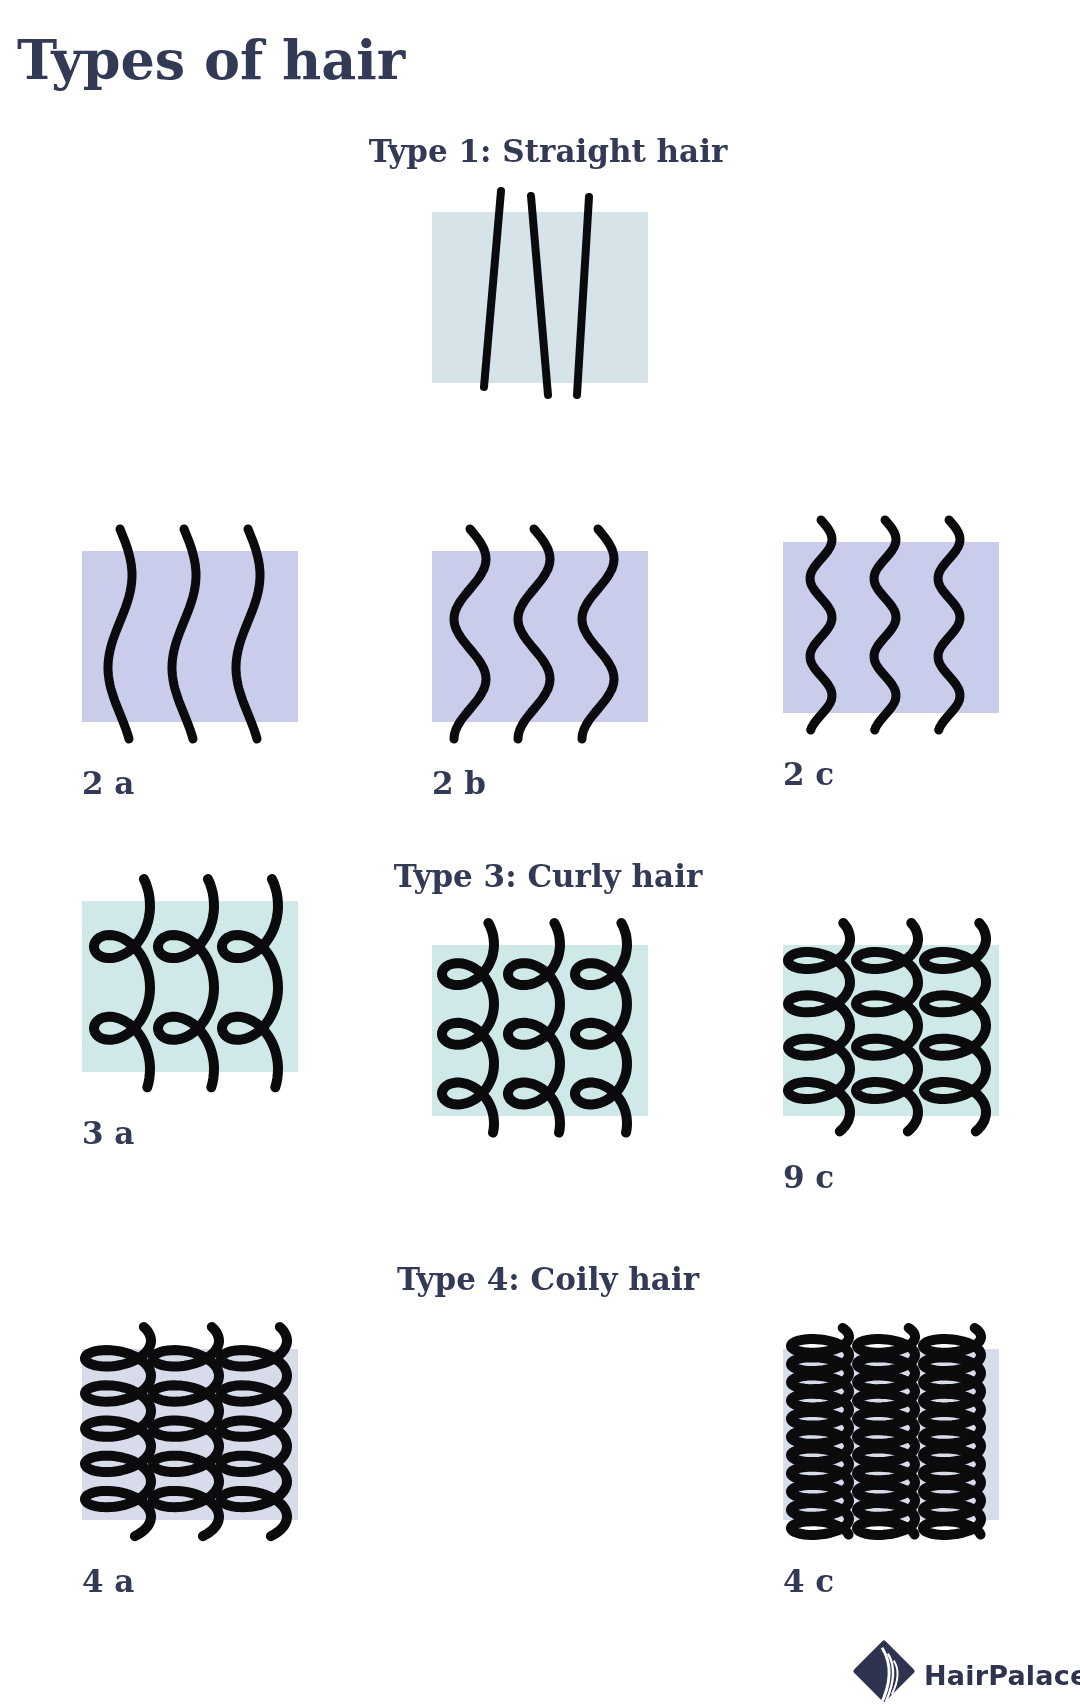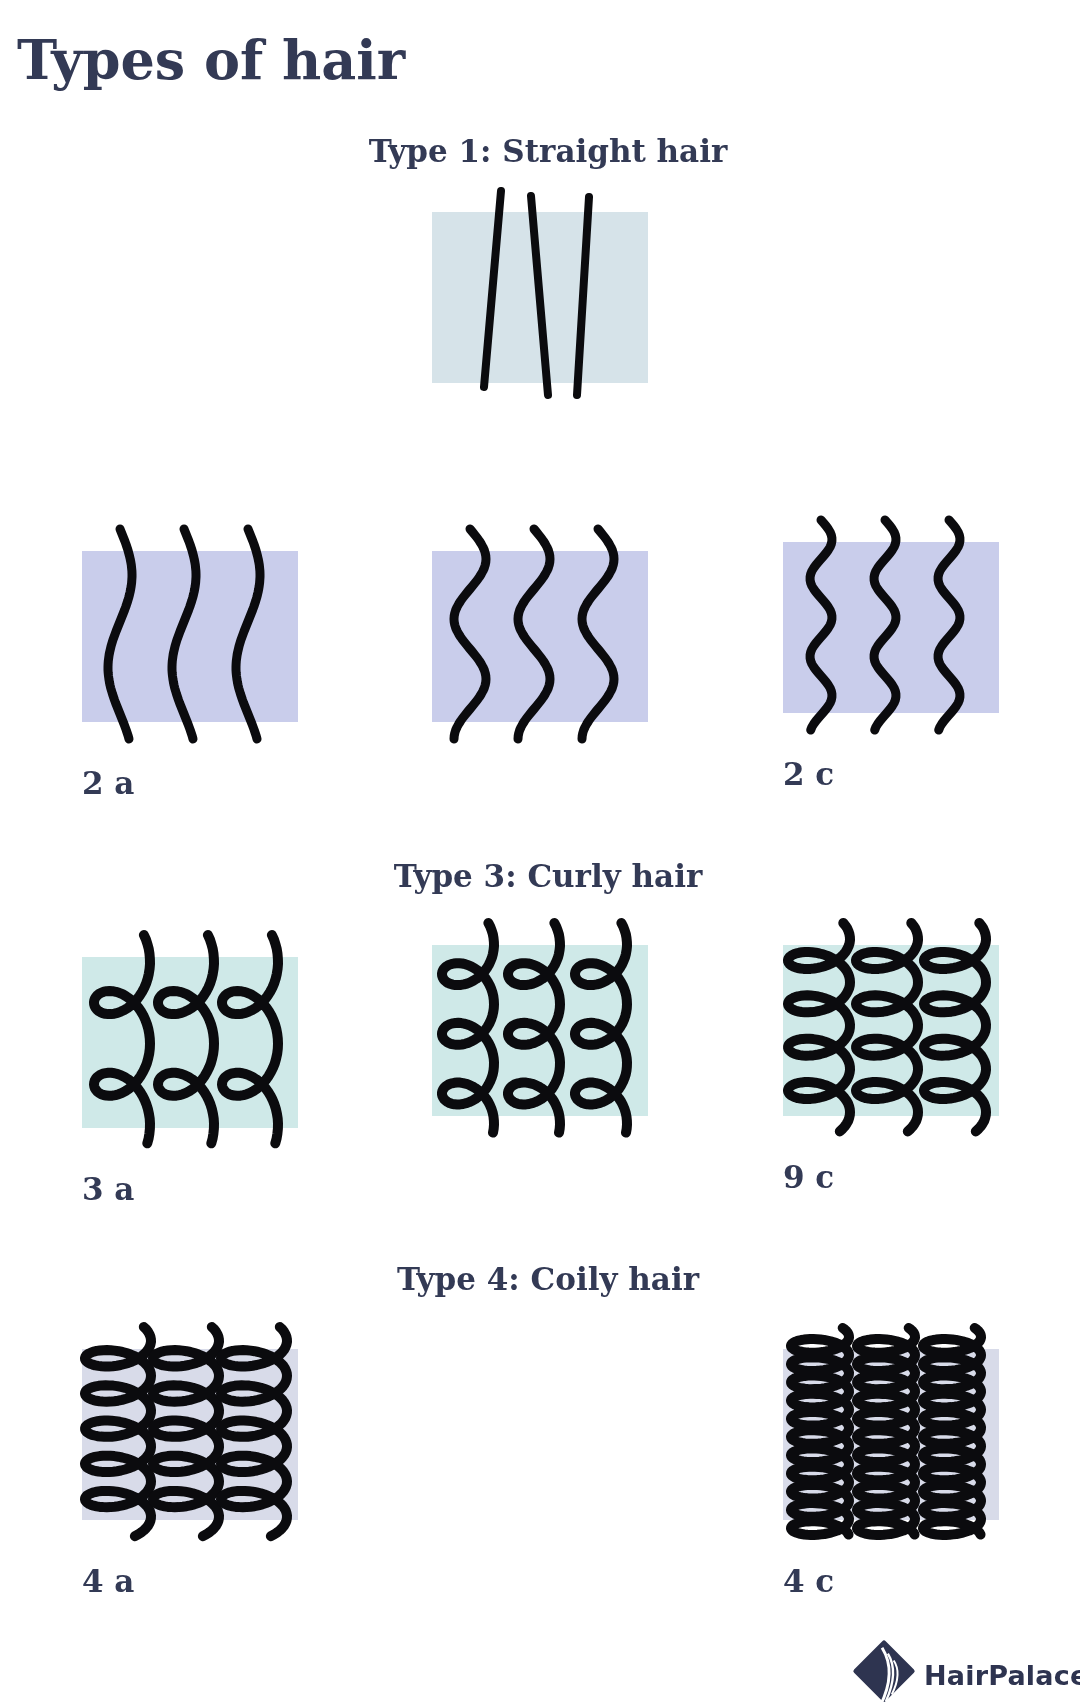--- a/index.html
+++ b/index.html
@@ -56,33 +56,34 @@
       </svg>
     <div class="cell-label">2 a</div>
   </div>
   <div class="cell" style="left:432px;top:526px">
     <div class="swatch" style="background: rgb(201, 205, 235);"></div>
     <svg class="strands" width="216" height="220" viewBox="0 0 216 220">
         <path d="M38.0,3 L40.5,6 L42.9,9 L45.3,12 L47.4,15 L49.3,18 L50.9,21 L52.3,24 L53.2,27 L53.8,30 L54.0,33 L53.8,36 L53.2,39 L52.3,42 L50.9,45 L49.3,48 L47.4,51 L45.3,54 L42.9,57 L40.5,60 L38.0,63 L35.5,66 L33.1,69 L30.7,72 L28.6,75 L26.7,78 L25.1,81 L23.7,84 L22.8,87 L22.2,90 L22.0,93 L22.2,96 L22.8,99 L23.7,102 L25.1,105 L26.7,108 L28.6,111 L30.7,114 L33.1,117 L35.5,120 L38.0,123 L40.5,126 L42.9,129 L45.3,132 L47.4,135 L49.3,138 L50.9,141 L52.3,144 L53.2,147 L53.8,150 L54.0,153 L53.8,156 L53.2,159 L52.3,162 L50.9,165 L49.3,168 L47.4,171 L45.3,174 L42.9,177 L40.5,180 L38.0,183 L35.5,186 L33.1,189 L30.7,192 L28.6,195 L26.7,198 L25.1,201 L23.7,204 L22.8,207 L22.2,210 L22.0,213" fill="none" stroke="#0b0b0e" stroke-width="9" stroke-linecap="round" stroke-linejoin="round"></path>
         <path d="M102.0,3 L104.5,6 L106.9,9 L109.3,12 L111.4,15 L113.3,18 L114.9,21 L116.3,24 L117.2,27 L117.8,30 L118.0,33 L117.8,36 L117.2,39 L116.3,42 L114.9,45 L113.3,48 L111.4,51 L109.3,54 L106.9,57 L104.5,60 L102.0,63 L99.5,66 L97.1,69 L94.7,72 L92.6,75 L90.7,78 L89.1,81 L87.7,84 L86.8,87 L86.2,90 L86.0,93 L86.2,96 L86.8,99 L87.7,102 L89.1,105 L90.7,108 L92.6,111 L94.7,114 L97.1,117 L99.5,120 L102.0,123 L104.5,126 L106.9,129 L109.3,132 L111.4,135 L113.3,138 L114.9,141 L116.3,144 L117.2,147 L117.8,150 L118.0,153 L117.8,156 L117.2,159 L116.3,162 L114.9,165 L113.3,168 L111.4,171 L109.3,174 L106.9,177 L104.5,180 L102.0,183 L99.5,186 L97.1,189 L94.7,192 L92.6,195 L90.7,198 L89.1,201 L87.7,204 L86.8,207 L86.2,210 L86.0,213" fill="none" stroke="#0b0b0e" stroke-width="9" stroke-linecap="round" stroke-linejoin="round"></path>
         <path d="M166.0,3 L168.5,6 L170.9,9 L173.3,12 L175.4,15 L177.3,18 L178.9,21 L180.3,24 L181.2,27 L181.8,30 L182.0,33 L181.8,36 L181.2,39 L180.3,42 L178.9,45 L177.3,48 L175.4,51 L173.3,54 L170.9,57 L168.5,60 L166.0,63 L163.5,66 L161.1,69 L158.7,72 L156.6,75 L154.7,78 L153.1,81 L151.7,84 L150.8,87 L150.2,90 L150.0,93 L150.2,96 L150.8,99 L151.7,102 L153.1,105 L154.7,108 L156.6,111 L158.7,114 L161.1,117 L163.5,120 L166.0,123 L168.5,126 L170.9,129 L173.3,132 L175.4,135 L177.3,138 L178.9,141 L180.3,144 L181.2,147 L181.8,150 L182.0,153 L181.8,156 L181.2,159 L180.3,162 L178.9,165 L177.3,168 L175.4,171 L173.3,174 L170.9,177 L168.5,180 L166.0,183 L163.5,186 L161.1,189 L158.7,192 L156.6,195 L154.7,198 L153.1,201 L151.7,204 L150.8,207 L150.2,210 L150.0,213" fill="none" stroke="#0b0b0e" stroke-width="9" stroke-linecap="round" stroke-linejoin="round"></path>
       </svg>
+    <div class="cell-label">2 b</div>
   </div>
   <div class="cell" style="left:783px;top:517px">
     <div class="swatch" style="background: rgb(201, 205, 235);"></div>
     <svg class="strands" width="216" height="220" viewBox="0 0 216 220">
         <path d="M38.0,3 L40.6,6 L43.1,9 L45.3,12 L47.1,15 L48.3,18 L48.9,21 L48.9,24 L48.3,27 L47.1,30 L45.3,33 L43.1,36 L40.6,39 L38.0,42 L35.4,45 L32.9,48 L30.7,51 L28.9,54 L27.7,57 L27.1,60 L27.1,63 L27.7,66 L28.9,69 L30.7,72 L32.9,75 L35.4,78 L38.0,81 L40.6,84 L43.1,87 L45.3,90 L47.1,93 L48.3,96 L48.9,99 L48.9,102 L48.3,105 L47.1,108 L45.3,111 L43.1,114 L40.6,117 L38.0,120 L35.4,123 L32.9,126 L30.7,129 L28.9,132 L27.7,135 L27.1,138 L27.1,141 L27.7,144 L28.9,147 L30.7,150 L32.9,153 L35.4,156 L38.0,159 L40.6,162 L43.1,165 L45.3,168 L47.1,171 L48.3,174 L48.9,177 L48.9,180 L48.3,183 L47.1,186 L45.3,189 L43.1,192 L40.6,195 L38.0,198 L35.4,201 L32.9,204 L30.7,207 L28.9,210 L27.7,213" fill="none" stroke="#0b0b0e" stroke-width="9" stroke-linecap="round" stroke-linejoin="round"></path>
         <path d="M102.0,3 L104.6,6 L107.1,9 L109.3,12 L111.1,15 L112.3,18 L112.9,21 L112.9,24 L112.3,27 L111.1,30 L109.3,33 L107.1,36 L104.6,39 L102.0,42 L99.4,45 L96.9,48 L94.7,51 L92.9,54 L91.7,57 L91.1,60 L91.1,63 L91.7,66 L92.9,69 L94.7,72 L96.9,75 L99.4,78 L102.0,81 L104.6,84 L107.1,87 L109.3,90 L111.1,93 L112.3,96 L112.9,99 L112.9,102 L112.3,105 L111.1,108 L109.3,111 L107.1,114 L104.6,117 L102.0,120 L99.4,123 L96.9,126 L94.7,129 L92.9,132 L91.7,135 L91.1,138 L91.1,141 L91.7,144 L92.9,147 L94.7,150 L96.9,153 L99.4,156 L102.0,159 L104.6,162 L107.1,165 L109.3,168 L111.1,171 L112.3,174 L112.9,177 L112.9,180 L112.3,183 L111.1,186 L109.3,189 L107.1,192 L104.6,195 L102.0,198 L99.4,201 L96.9,204 L94.7,207 L92.9,210 L91.7,213" fill="none" stroke="#0b0b0e" stroke-width="9" stroke-linecap="round" stroke-linejoin="round"></path>
         <path d="M166.0,3 L168.6,6 L171.1,9 L173.3,12 L175.1,15 L176.3,18 L176.9,21 L176.9,24 L176.3,27 L175.1,30 L173.3,33 L171.1,36 L168.6,39 L166.0,42 L163.4,45 L160.9,48 L158.7,51 L156.9,54 L155.7,57 L155.1,60 L155.1,63 L155.7,66 L156.9,69 L158.7,72 L160.9,75 L163.4,78 L166.0,81 L168.6,84 L171.1,87 L173.3,90 L175.1,93 L176.3,96 L176.9,99 L176.9,102 L176.3,105 L175.1,108 L173.3,111 L171.1,114 L168.6,117 L166.0,120 L163.4,123 L160.9,126 L158.7,129 L156.9,132 L155.7,135 L155.1,138 L155.1,141 L155.7,144 L156.9,147 L158.7,150 L160.9,153 L163.4,156 L166.0,159 L168.6,162 L171.1,165 L173.3,168 L175.1,171 L176.3,174 L176.9,177 L176.9,180 L176.3,183 L175.1,186 L173.3,189 L171.1,192 L168.6,195 L166.0,198 L163.4,201 L160.9,204 L158.7,207 L156.9,210 L155.7,213" fill="none" stroke="#0b0b0e" stroke-width="9" stroke-linecap="round" stroke-linejoin="round"></path>
       </svg>
     <div class="cell-label">2 c</div>
   </div>
 
   <h2 class="heading" style="top:849px">Type 3: Curly hair</h2>
-  <div class="cell" style="left:82px;top:932px">
+  <div class="cell" style="left:82px;top:876px">
     <div class="swatch" style="background: rgb(207, 233, 232);"></div>
     <svg class="strands" width="216" height="220" viewBox="0 0 216 220">
         <path d="M61.9,3.0 L63.9,7.4 L65.4,12.0 L66.7,16.8 L67.5,21.8 L67.9,26.8 L68.0,31.8 L67.6,36.8 L66.8,41.8 L65.7,46.6 L64.2,51.3 L62.3,55.7 L60.1,59.9 L57.6,63.8 L54.9,67.4 L52.0,70.6 L48.9,73.5 L45.6,76.0 L42.3,78.0 L38.9,79.6 L35.6,80.9 L32.3,81.7 L29.1,82.1 L26.1,82.1 L23.3,81.8 L20.7,81.1 L18.4,80.1 L16.5,78.9 L14.8,77.4 L13.5,75.7 L12.6,73.9 L12.1,72.1 L12.0,70.1 L12.3,68.2 L13.0,66.4 L14.1,64.7 L15.5,63.1 L17.3,61.7 L19.5,60.6 L21.9,59.7 L24.6,59.2 L27.5,59.0 L30.6,59.2 L33.8,59.8 L37.1,60.8 L40.5,62.2 L43.8,64.1 L47.1,66.3 L50.3,68.9 L53.3,72.0 L56.2,75.4 L58.8,79.1 L61.2,83.2 L63.2,87.5 L64.9,92.0 L66.3,96.8 L67.2,101.7 L67.8,106.6 L68.0,111.7 L67.8,116.7 L67.2,121.7 L66.1,126.6 L64.8,131.3 L63.0,135.8 L60.9,140.1 L58.6,144.1 L55.9,147.8 L53.0,151.2 L50.0,154.2 L46.8,156.8 L43.5,159.0 L40.1,160.8 L36.8,162.2 L33.5,163.1 L30.3,163.7 L27.2,163.8 L24.3,163.6 L21.6,163.0 L19.2,162.2 L17.1,161.0 L15.4,159.6 L14.0,158.0 L12.9,156.3 L12.3,154.4 L12.0,152.5 L12.2,150.6 L12.7,148.7 L13.6,147.0 L15.0,145.3 L16.6,143.9 L18.7,142.6 L21.0,141.7 L23.6,141.1 L26.4,140.7 L29.4,140.8 L32.6,141.2 L35.9,142.1 L39.3,143.4 L42.6,145.0 L45.9,147.1 L49.2,149.6 L52.3,152.5 L55.2,155.8 L57.9,159.4 L60.3,163.3 L62.5,167.6 L64.3,172.0 L65.8,176.7 L66.9,181.6 L67.7,186.5 L68.0,191.5 L67.9,196.6 L67.4,201.6 L66.6,206.5 L65.3,211.3" fill="none" stroke="#0b0b0e" stroke-width="10" stroke-linecap="round" stroke-linejoin="round"></path>
         <path d="M125.9,3.0 L127.9,7.4 L129.4,12.0 L130.7,16.8 L131.5,21.8 L131.9,26.8 L132.0,31.8 L131.6,36.8 L130.8,41.8 L129.7,46.6 L128.2,51.3 L126.3,55.7 L124.1,59.9 L121.6,63.8 L118.9,67.4 L116.0,70.6 L112.9,73.5 L109.6,76.0 L106.3,78.0 L102.9,79.6 L99.6,80.9 L96.3,81.7 L93.1,82.1 L90.1,82.1 L87.3,81.8 L84.7,81.1 L82.4,80.1 L80.5,78.9 L78.8,77.4 L77.5,75.7 L76.6,73.9 L76.1,72.1 L76.0,70.1 L76.3,68.2 L77.0,66.4 L78.1,64.7 L79.5,63.1 L81.3,61.7 L83.5,60.6 L85.9,59.7 L88.6,59.2 L91.5,59.0 L94.6,59.2 L97.8,59.8 L101.1,60.8 L104.5,62.2 L107.8,64.1 L111.1,66.3 L114.3,68.9 L117.3,72.0 L120.2,75.4 L122.8,79.1 L125.2,83.2 L127.2,87.5 L128.9,92.0 L130.3,96.8 L131.2,101.7 L131.8,106.6 L132.0,111.7 L131.8,116.7 L131.2,121.7 L130.1,126.6 L128.8,131.3 L127.0,135.8 L124.9,140.1 L122.6,144.1 L119.9,147.8 L117.0,151.2 L114.0,154.2 L110.8,156.8 L107.5,159.0 L104.1,160.8 L100.8,162.2 L97.5,163.1 L94.3,163.7 L91.2,163.8 L88.3,163.6 L85.6,163.0 L83.2,162.2 L81.1,161.0 L79.4,159.6 L78.0,158.0 L76.9,156.3 L76.3,154.4 L76.0,152.5 L76.2,150.6 L76.7,148.7 L77.6,147.0 L79.0,145.3 L80.6,143.9 L82.7,142.6 L85.0,141.7 L87.6,141.1 L90.4,140.7 L93.4,140.8 L96.6,141.2 L99.9,142.1 L103.3,143.4 L106.6,145.0 L109.9,147.1 L113.2,149.6 L116.3,152.5 L119.2,155.8 L121.9,159.4 L124.3,163.3 L126.5,167.6 L128.3,172.0 L129.8,176.7 L130.9,181.6 L131.7,186.5 L132.0,191.5 L131.9,196.6 L131.4,201.6 L130.6,206.5 L129.3,211.3" fill="none" stroke="#0b0b0e" stroke-width="10" stroke-linecap="round" stroke-linejoin="round"></path>
         <path d="M189.9,3.0 L191.9,7.4 L193.4,12.0 L194.7,16.8 L195.5,21.8 L195.9,26.8 L196.0,31.8 L195.6,36.8 L194.8,41.8 L193.7,46.6 L192.2,51.3 L190.3,55.7 L188.1,59.9 L185.6,63.8 L182.9,67.4 L180.0,70.6 L176.9,73.5 L173.6,76.0 L170.3,78.0 L166.9,79.6 L163.6,80.9 L160.3,81.7 L157.1,82.1 L154.1,82.1 L151.3,81.8 L148.7,81.1 L146.4,80.1 L144.5,78.9 L142.8,77.4 L141.5,75.7 L140.6,73.9 L140.1,72.1 L140.0,70.1 L140.3,68.2 L141.0,66.4 L142.1,64.7 L143.5,63.1 L145.3,61.7 L147.5,60.6 L149.9,59.7 L152.6,59.2 L155.5,59.0 L158.6,59.2 L161.8,59.8 L165.1,60.8 L168.5,62.2 L171.8,64.1 L175.1,66.3 L178.3,68.9 L181.3,72.0 L184.2,75.4 L186.8,79.1 L189.2,83.2 L191.2,87.5 L192.9,92.0 L194.3,96.8 L195.2,101.7 L195.8,106.6 L196.0,111.7 L195.8,116.7 L195.2,121.7 L194.1,126.6 L192.8,131.3 L191.0,135.8 L188.9,140.1 L186.6,144.1 L183.9,147.8 L181.0,151.2 L178.0,154.2 L174.8,156.8 L171.5,159.0 L168.1,160.8 L164.8,162.2 L161.5,163.1 L158.3,163.7 L155.2,163.8 L152.3,163.6 L149.6,163.0 L147.2,162.2 L145.1,161.0 L143.4,159.6 L142.0,158.0 L140.9,156.3 L140.3,154.4 L140.0,152.5 L140.2,150.6 L140.7,148.7 L141.6,147.0 L143.0,145.3 L144.6,143.9 L146.7,142.6 L149.0,141.7 L151.6,141.1 L154.4,140.7 L157.4,140.8 L160.6,141.2 L163.9,142.1 L167.3,143.4 L170.6,145.0 L173.9,147.1 L177.2,149.6 L180.3,152.5 L183.2,155.8 L185.9,159.4 L188.3,163.3 L190.5,167.6 L192.3,172.0 L193.8,176.7 L194.9,181.6 L195.7,186.5 L196.0,191.5 L195.9,196.6 L195.4,201.6 L194.6,206.5 L193.3,211.3" fill="none" stroke="#0b0b0e" stroke-width="10" stroke-linecap="round" stroke-linejoin="round"></path>
       </svg>
     <div class="cell-label">3 a</div>
   </div>
   <div class="cell" style="left:432px;top:920px">
     <div class="swatch" style="background: rgb(207, 233, 232);"></div>

